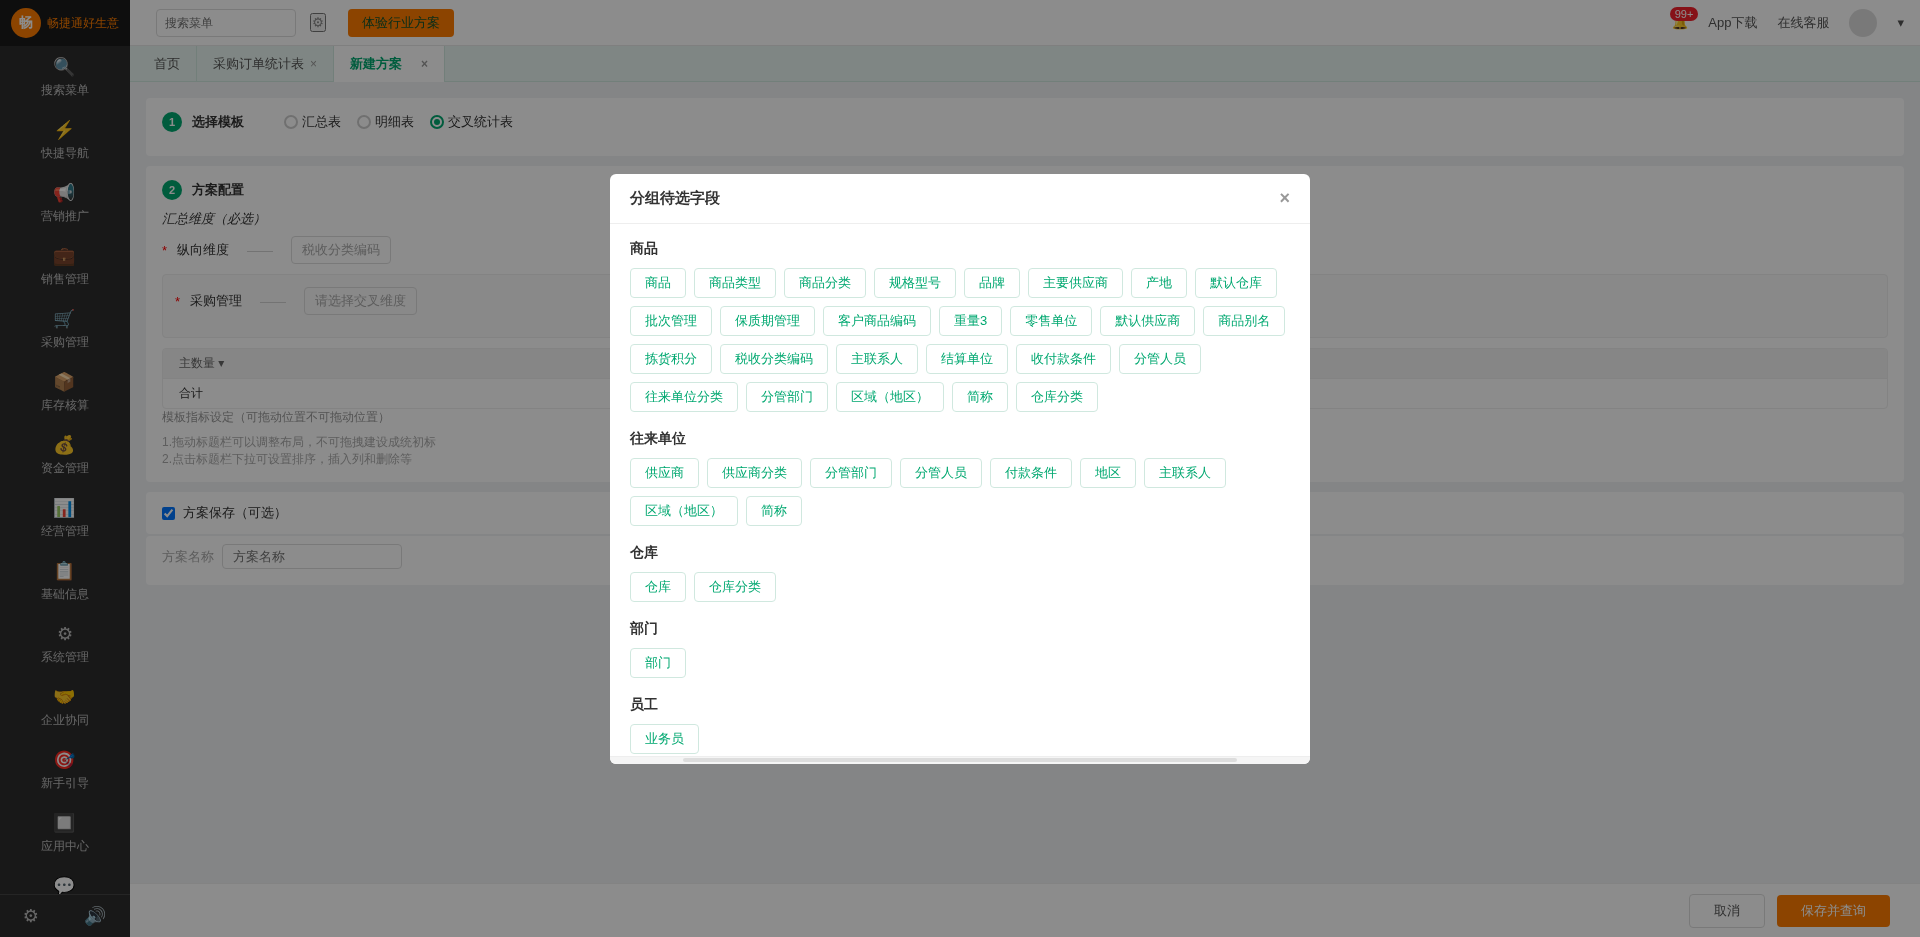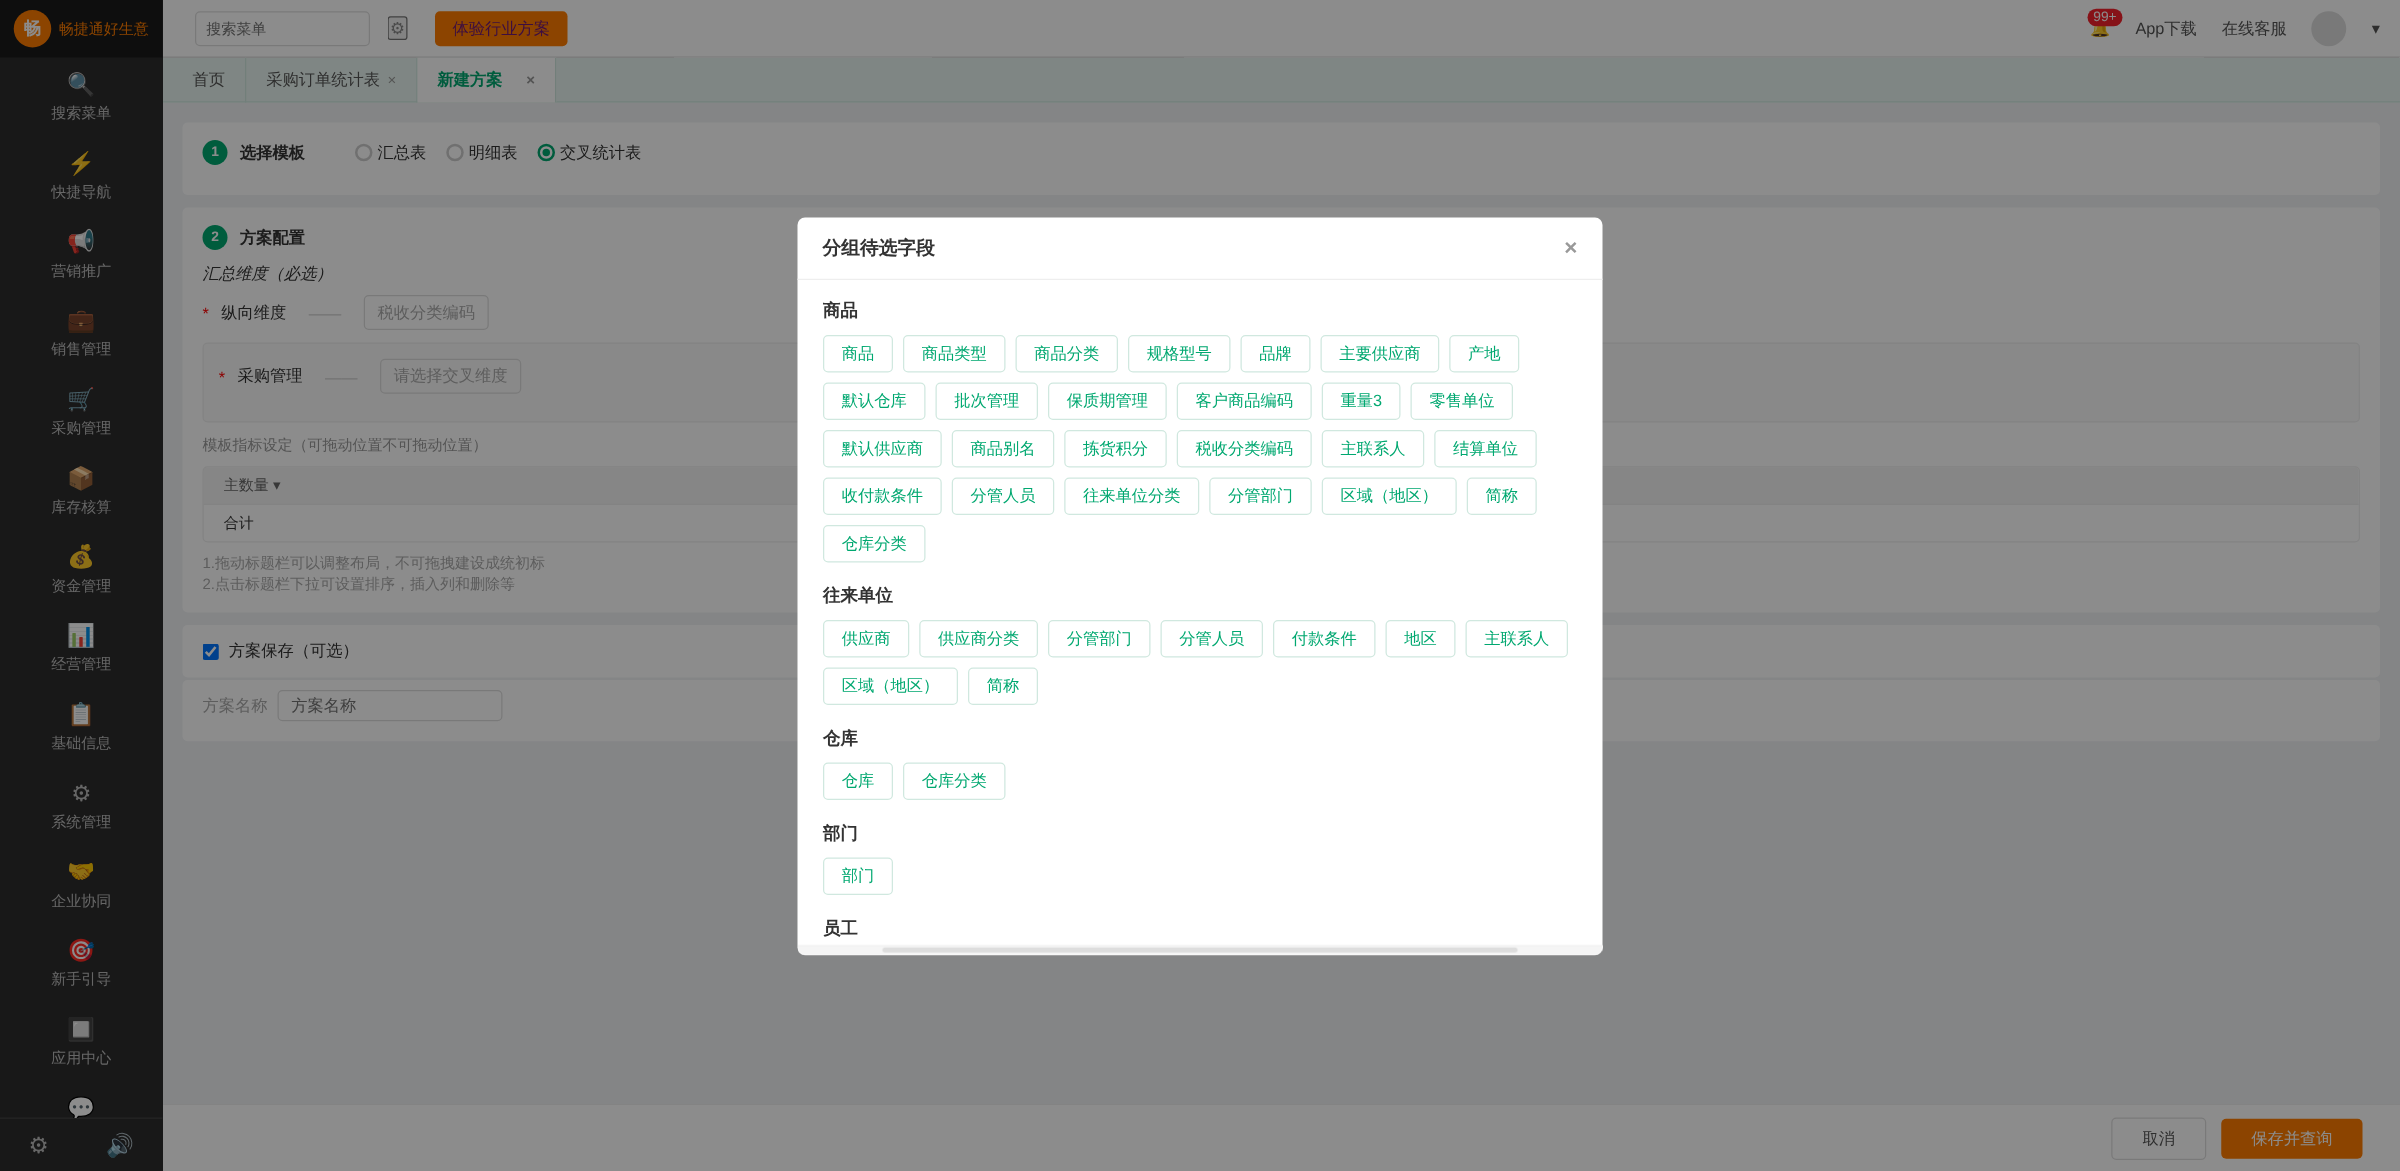--- a/index.html
+++ b/index.html
@@ -22,21 +22,21 @@
       margin-left: 10px;
       display: flex; align-items: center; gap: 6px;
     }
     .topbar-search input {
       width: 140px; height: 28px;
       border: 1px solid #ddd; border-radius: 4px;
       padding: 0 8px; font-size: 12px;
     }
     .topbar-btn-experience {
       margin-left: 12px;
-      background: #ff7d00; color: #701a75;
+      background: #ff7d00; color: #14532d;
       border: none; border-radius: 4px;
       padding: 5px 14px; font-size: 13px; cursor: pointer;
     }
     .topbar-right {
       margin-left: auto;
       display: flex; align-items: center; gap: 20px;
       font-size: 13px; color: #555;
     }
     .topbar-right .badge-wrap { position: relative; }
     .topbar-right .badge {
@@ -167,21 +167,21 @@
       position: fixed; inset: 0;
       background: rgba(0,0,0,0.45);
       z-index: 200;
       display: flex; align-items: center; justify-content: center;
     }
 
     
     .modal {
       background: #fff;
       border-radius: 6px;
-      width: 644px;
+      width: 700px;
       max-height: 590px;
       display: flex; flex-direction: column;
       position: relative;
     }
     .modal-header {
       padding: 14px 20px;
       display: flex; align-items: center; justify-content: space-between;
       border-bottom: 1px solid #eee;
       font-size: 15px; font-weight: bold; color: #333;
       flex-shrink: 0;
@@ -396,33 +396,33 @@
       <span class="select-placeholder">税收分类编码</span>
     </div>
     <div style="background:#f9f9f9; border:1px solid #eee; border-radius:4px; padding: 12px; margin-bottom:10px;">
       <div class="config-row">
         <span class="required-star">*</span>
         <span>采购管理</span>
         <span style="margin: 0 8px; color:#ccc;">——</span>
         <span class="select-placeholder">请选择交叉维度</span>
       </div>
     </div>
-    <div style="font-size:12px; color:#999; margin-bottom:8px;">模板指标设定（可拖动位置不可拖动位置）</div>
     <div style="background:#fff; border:1px solid #eee; border-radius:4px; overflow:hidden;">
       <div style="display:flex; background:#f5f5f5; border-bottom:1px solid #eee; font-size:12px; color:#666;">
         <div style="flex:1; padding:6px 16px; border-right:1px solid #eee;">
           <span>主数量</span> ▾
         </div>
         <div style="flex:1; padding:6px 16px;">金额</div>
       </div>
       <div style="display:flex; font-size:12px;">
         <div style="flex:1; padding:6px 16px; border-right:1px solid #eee;">合计</div>
         <div style="flex:1; padding:6px 16px;">合计</div>
       </div>
     </div>
+    <div style="font-size:12px; color:#999; margin-bottom:8px;">模板指标设定（可拖动位置不可拖动位置）</div>
     <div style="font-size:12px; color:#aaa; margin-top:8px;">
       <div>1.拖动标题栏可以调整布局，不可拖拽建设成统初标</div>
       <div>2.点击标题栏下拉可设置排序，插入列和删除等</div>
     </div>
   </div>
 
   <div style="background:#fff; margin-top:10px; padding:12px 16px; border-radius:4px; display:flex; align-items:center; gap:8px;">
     <input type="checkbox" checked="" style="">
     <span>方案保存（可选）</span>
   </div>

